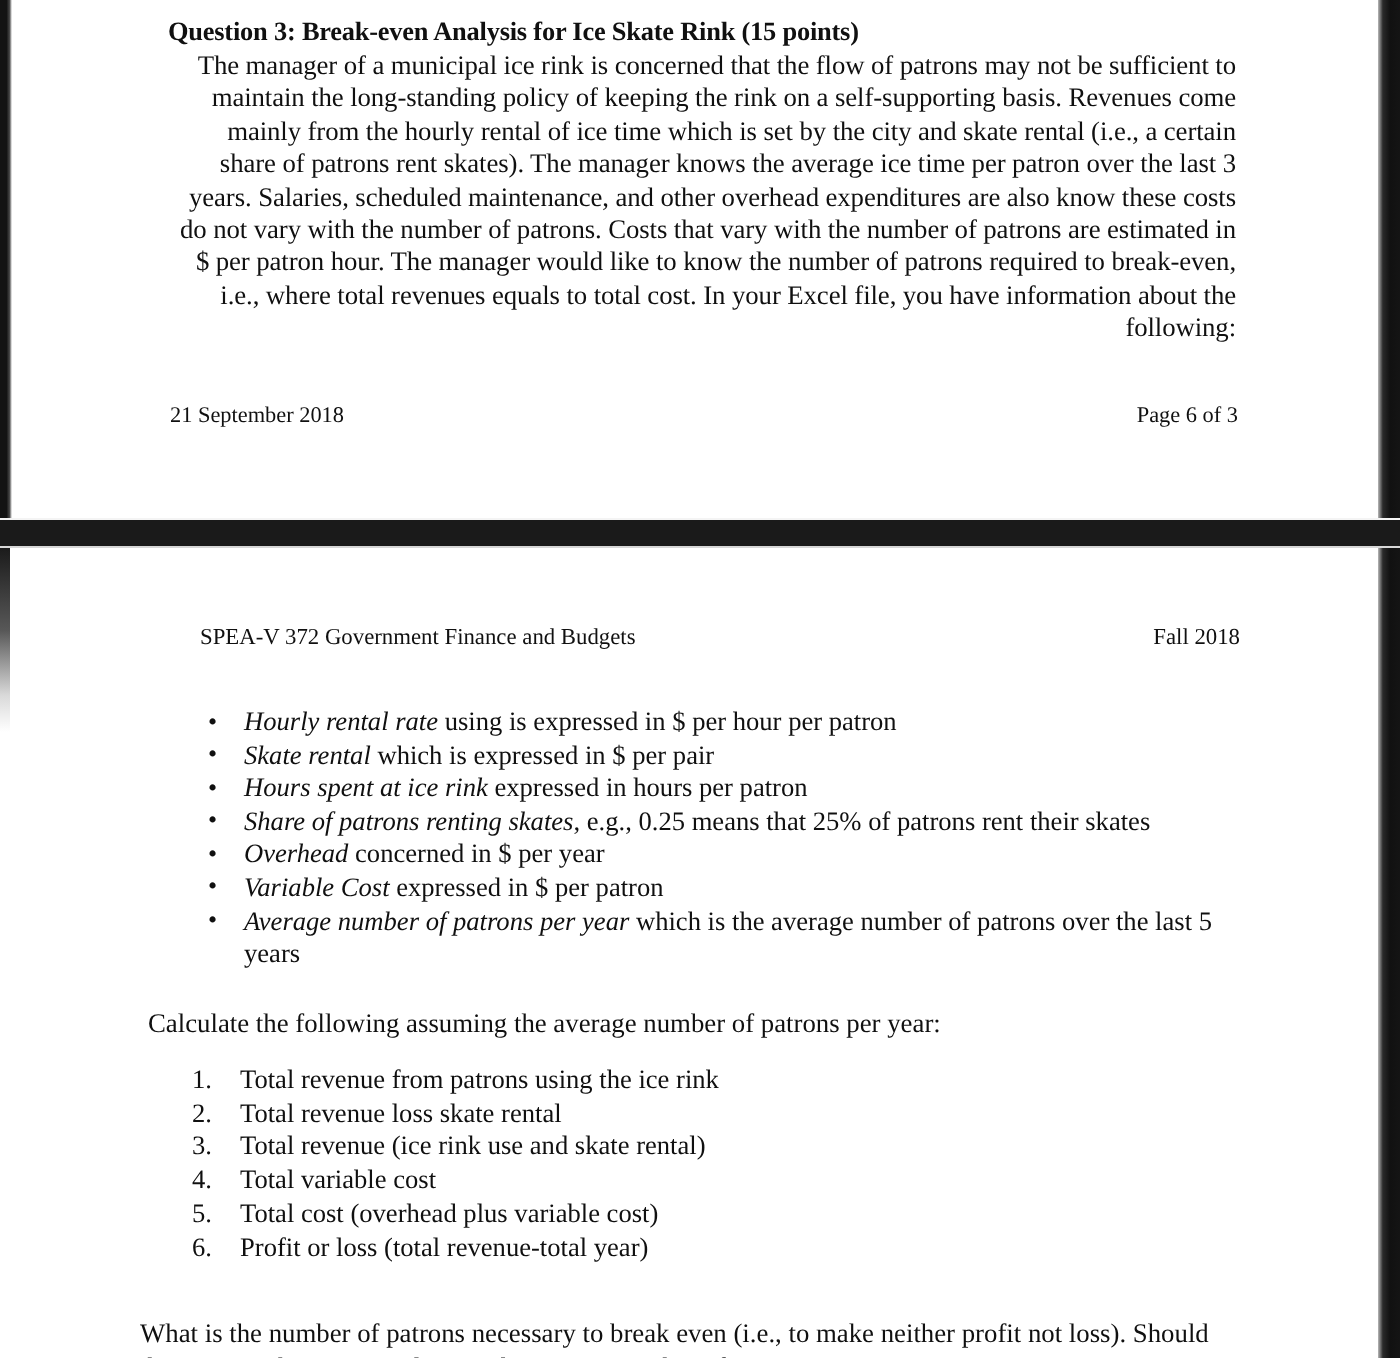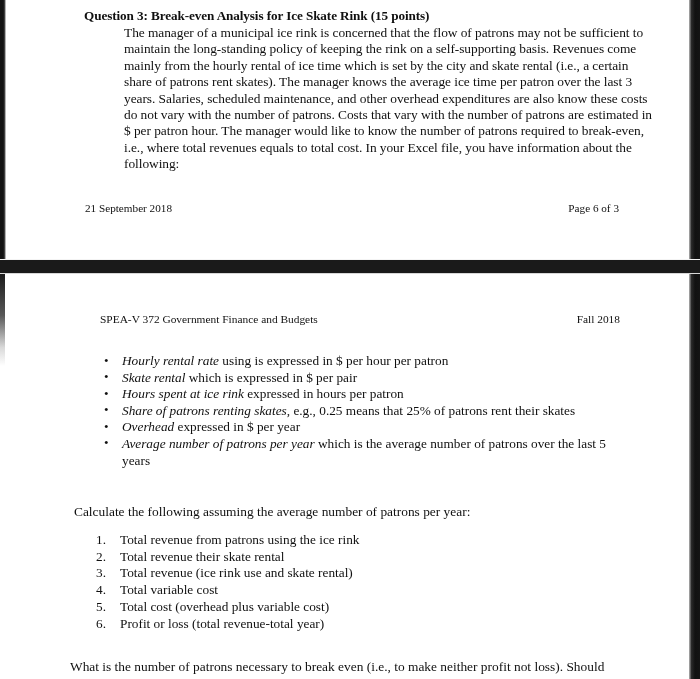--- a/index.html
+++ b/index.html
@@ -66,23 +66,22 @@
     font-weight: bold;
     line-height: 16px;
     letter-spacing: -0.1px;
   }
   .intro {
     position: absolute;
     left: 84px; top: 25px;
     width: 534px;
     font-size: 13.4px;
     line-height: 16.4px;
-    text-align: left;
+    text-align: right;
     letter-spacing: -0.05px;
-    margin-left: 40px;
   }
 
   .footer-row {
     position: absolute;
     left: 85px; top: 202px;
     width: 534px;
     display: flex;
     justify-content: space-between;
     align-items: baseline;
     font-size: 11.2px;
@@ -196,35 +195,38 @@
       <li>
         <span class="term">Skate rental</span><span> which is expressed in $ per pair</span>
       </li>
       <li>
         <span class="term">Hours spent at ice rink</span><span> expressed in hours per patron</span>
       </li>
       <li>
         <span class="term">Share of patrons renting skates</span><span>, e.g., 0.25 means that 25% of patrons rent their skates</span>
       </li>
       <li>
-        <span class="term">Overhead</span><span> expressed in $ per year</span>
+        <span class="term">Overhead</span><span> concerned in $ per year</span>
+      </li>
+      <li>
+        <span class="term">Variable Cost</span><span> expressed in $ per patron</span>
       </li>
       <li>
         <span class="term">Average number of patrons per year</span><span> which is the average number of patrons over the last 5 years</span>
       </li>
     </ul>
 
     <div class="calc-line">Calculate the following assuming the average number of patrons per year:</div>
 
     <ol class="steps">
       <li>
         <span class="num">1.</span><span>Total revenue from patrons using the ice rink</span>
       </li>
       <li>
-        <span class="num">2.</span><span>Total revenue their skate rental</span>
+        <span class="num">2.</span><span>Total revenue loss skate rental</span>
       </li>
       <li>
         <span class="num">3.</span><span>Total revenue (ice rink use and skate rental)</span>
       </li>
       <li>
         <span class="num">4.</span><span>Total variable cost</span>
       </li>
       <li>
         <span class="num">5.</span><span>Total cost (overhead plus variable cost)</span>
       </li>

